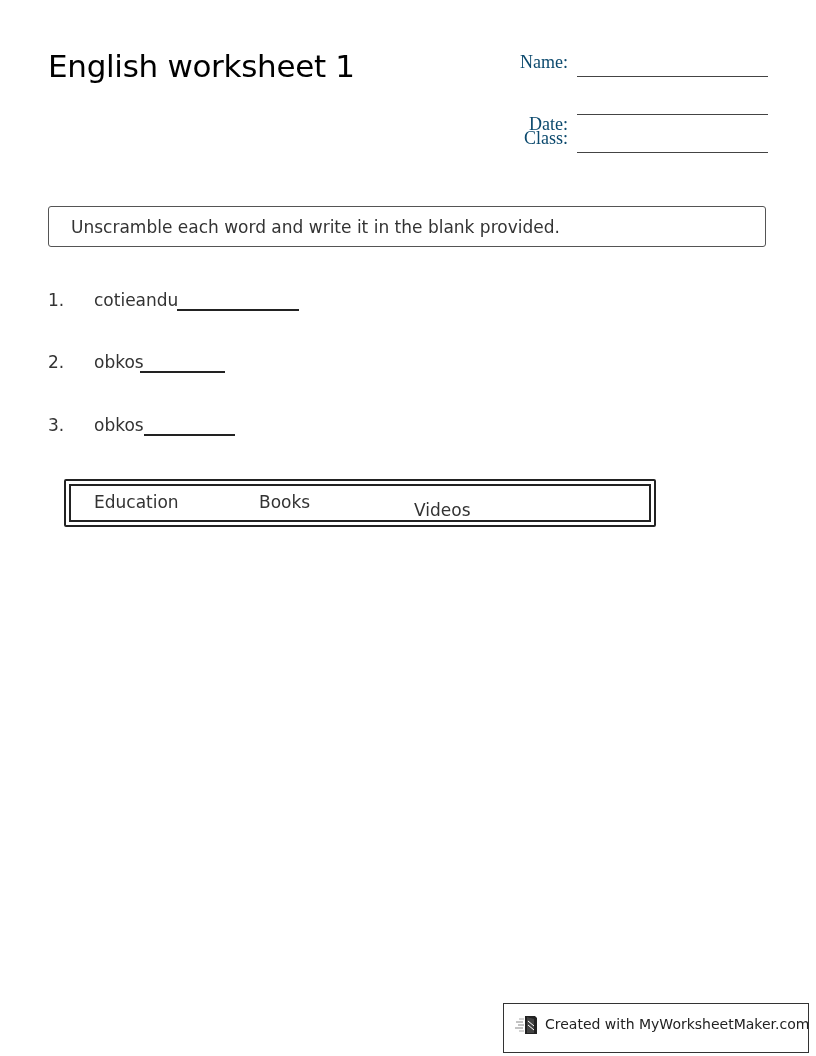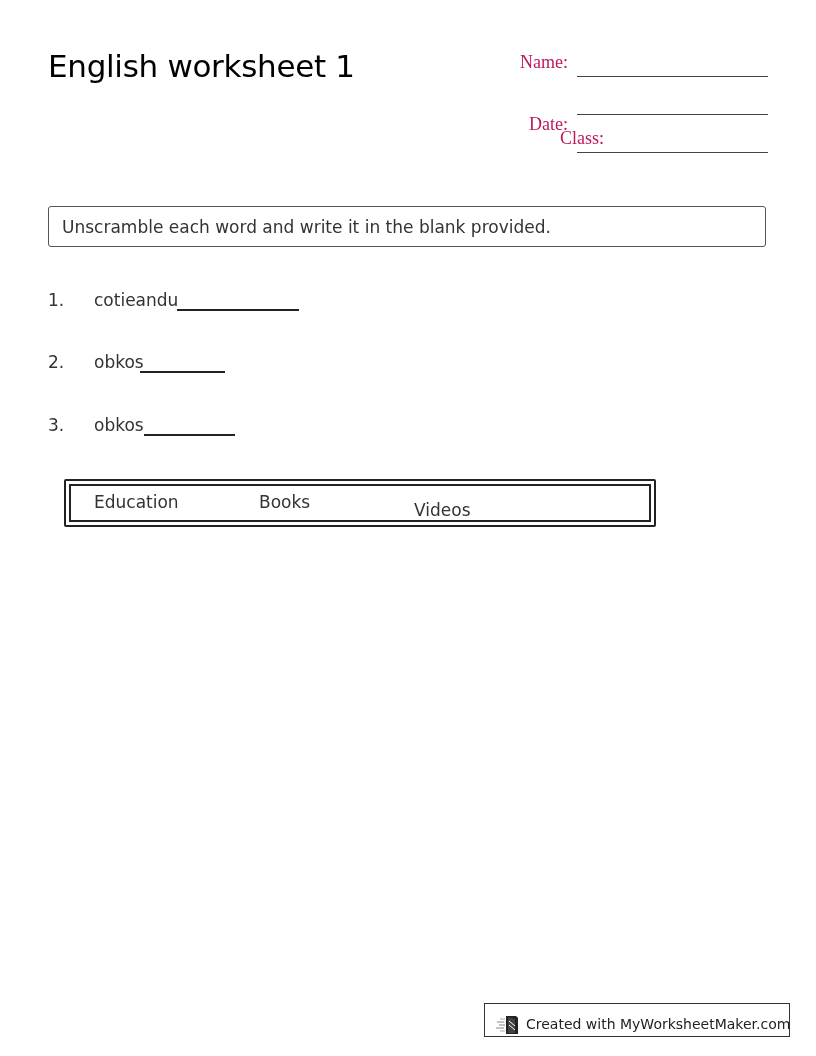--- a/index.html
+++ b/index.html
@@ -1,51 +1,51 @@
 <!DOCTYPE html>
 <html><head>
 <meta charset="utf-8">
 <style>
   html, body { margin: 0; padding: 0; background: #ffffff; }
   body { width: 816px; height: 1056px; position: relative; overflow: hidden; color: #222; font-family: "DejaVu Sans", sans-serif; }
   .title { position: absolute; left: 48px; top: 48px; font-size: 31px; font-weight: normal; color: #000000; letter-spacing: -0.3px; font-family: "DejaVu Sans", sans-serif; }
   .fields { position: absolute; left: 500px; top: 52px; width: 270px; }
   .field-row { position: absolute; left: 0; width: 270px; height: 30px; }
-  .field-label { position: absolute; right: 200px; top: 0; font-family: "Liberation Serif", serif; font-size: 18px; color: #be185d; text-align: right; }
+  .field-label { position: absolute; right: 200px; top: 0; font-family: "Liberation Serif", serif; font-size: 18px; color: #0c4a6e; text-align: right; }
   .field-line { position: absolute; left: 77px; width: 191px; top: 24px; border-bottom: 1.5px solid #444; }
-  .instructions { position: absolute; left: 48px; top: 206px; width: 718px; height: 41px; border: 1.5px solid #555; border-radius: 3px; box-sizing: border-box; padding: 0 0 0 13px; font-size: 17px; line-height: 40px; color: #333; }
+  .instructions { position: absolute; left: 48px; top: 206px; width: 718px; height: 41px; border: 1.5px solid #555; border-radius: 3px; box-sizing: border-box; padding: 0 0 0 22px; font-size: 17px; line-height: 40px; color: #333; }
   .question { position: absolute; left: 48px; font-size: 17px; color: #333; height: 24px; }
   .q-num { position: absolute; left: 0; top: 0; }
   .q-word { position: absolute; left: 46px; top: 0; white-space: nowrap; }
   .q-blank { position: absolute; top: 19px; border-bottom: 2px solid #222; }
   .wordbank { position: absolute; left: 64px; top: 479px; width: 592px; height: 48px; border: 2px solid #222; border-radius: 2px; box-sizing: border-box; }
   .wordbank-inner { position: absolute; left: 3px; top: 3px; right: 3px; bottom: 3px; border: 2px solid #222; }
   .wb-word { position: absolute; top: 11px; font-size: 17px; color: #333; }
-  .footer { position: absolute; left: 484px; top: 1003px; width: 306px; height: 34px; border: 1.5px solid #333; box-sizing: border-box; }
+  .footer { position: absolute; left: 503px; top: 1003px; width: 306px; height: 50px; border: 1.5px solid #333; box-sizing: border-box; }
   .footer-icon { position: absolute; left: 11px; top: 10px; width: 24px; height: 22px; }
   .footer-text { position: absolute; left: 41px; top: 12px; font-size: 14px; color: #222; white-space: nowrap; }
 </style>
 </head>
 <body>
 
 <div>
 
   <div class="title">English worksheet 1</div>
 
   <div class="fields">
     <div class="field-row" style="top:0px;">
       <span class="field-label" style="right:auto; left:20px;">Name:</span>
       <div class="field-line"></div>
     </div>
     <div class="field-row" style="top:38px;">
       <span class="field-label" style="right:auto; left:29px;margin-top:24px;">Date:</span>
       <div class="field-line"></div>
     </div>
     <div class="field-row" style="top:76px;">
-      <span class="field-label" style="right:auto; left:24px;margin-left:36px;">Class:</span>
+      <span class="field-label" style="right:auto; left:24px;">Class:</span>
       <div class="field-line"></div>
     </div>
   </div>
 
   <div class="instructions">Unscramble each word and write it in the blank provided.</div>
 
   <div class="question" style="top:290px;">
     <span class="q-num">1.</span>
     <span class="q-word">cotieandu</span>
     <div class="q-blank" style="left:129px; width:122px;"></div>

